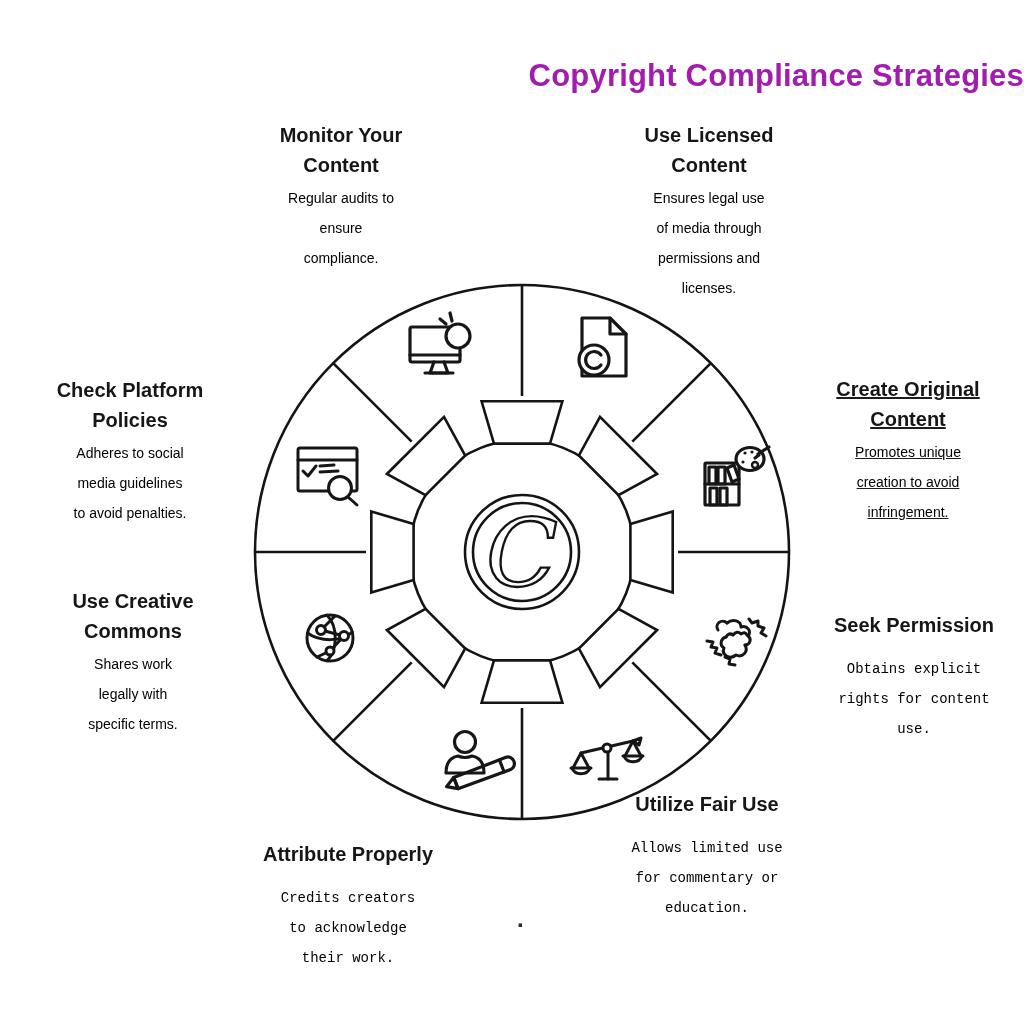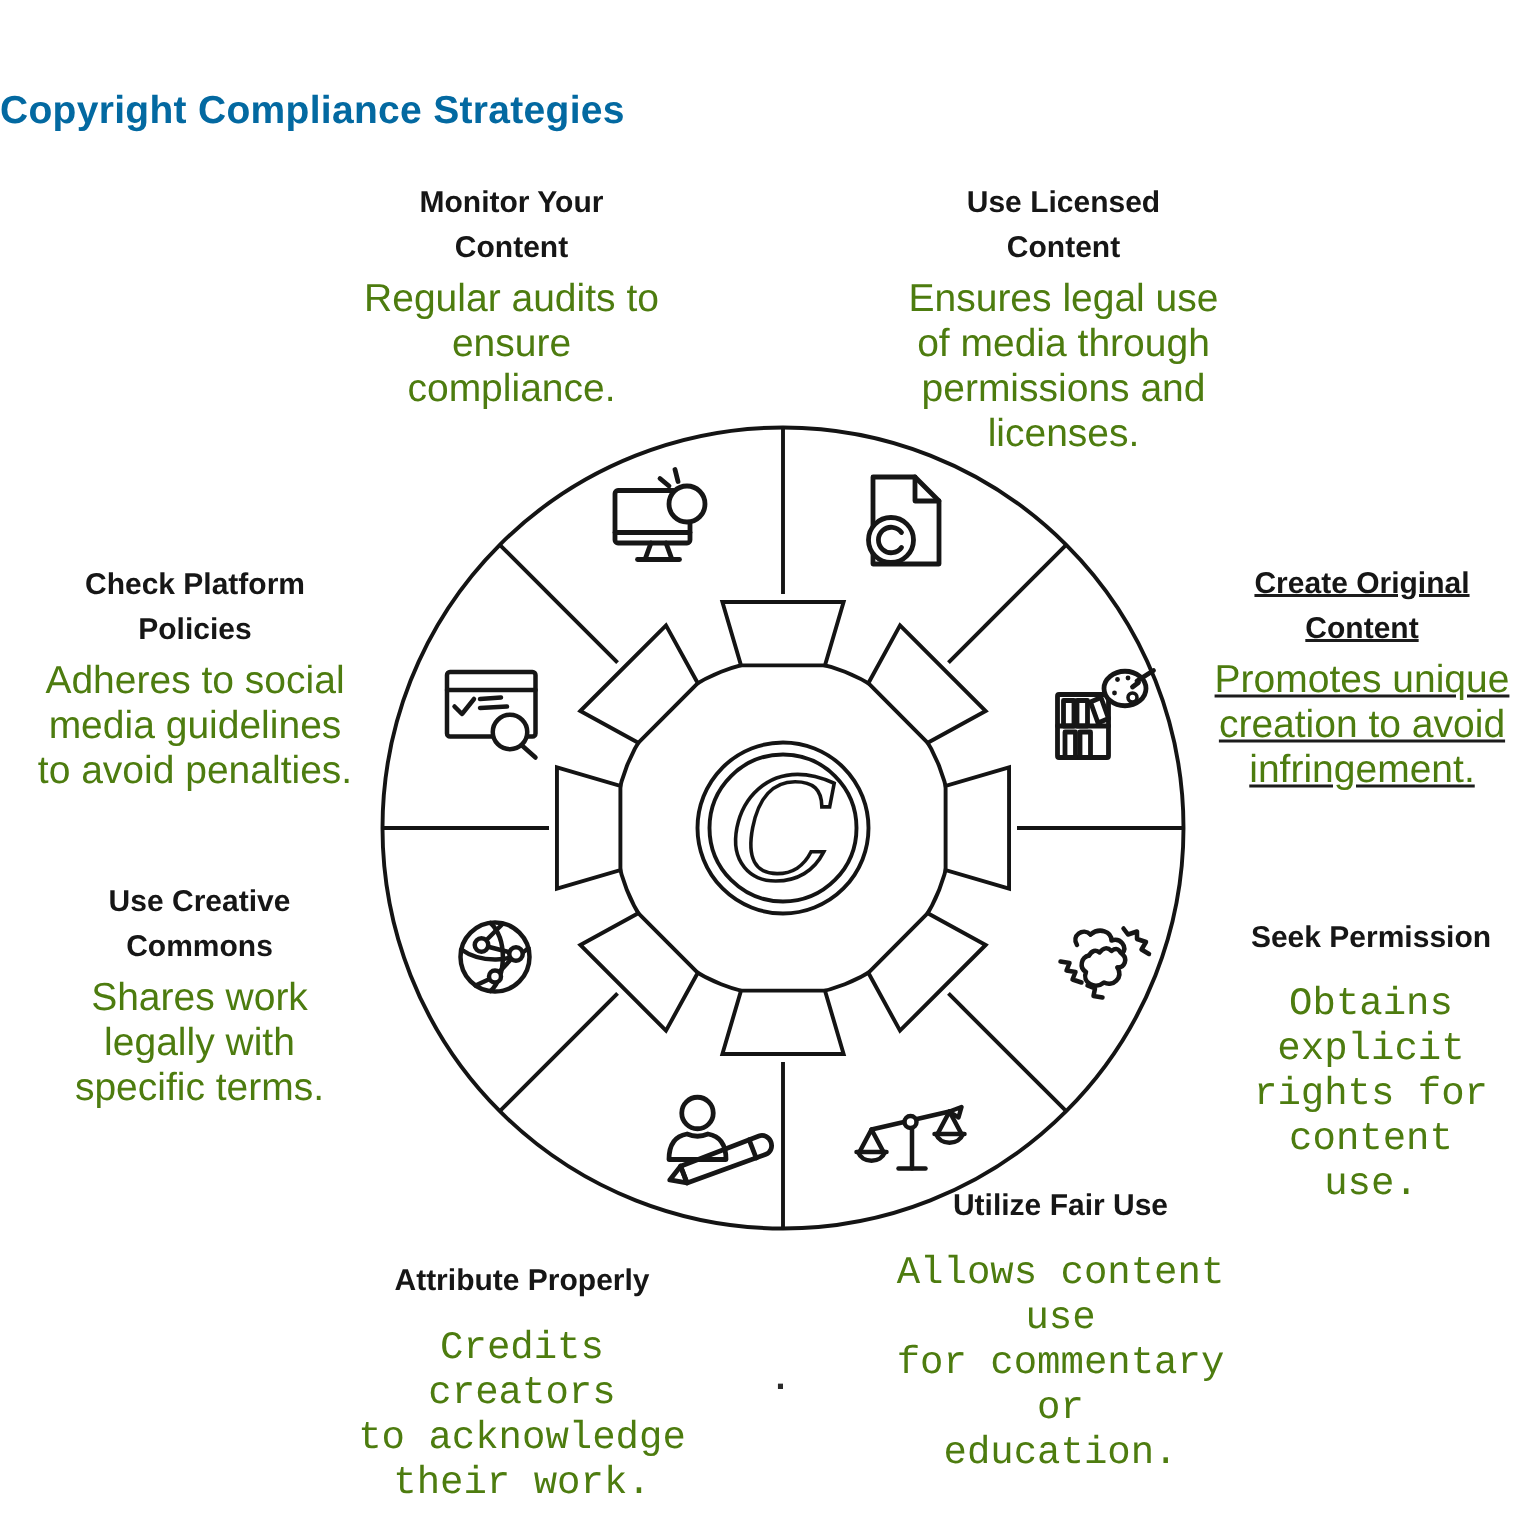--- a/index.html
+++ b/index.html
@@ -1,29 +1,29 @@
 <!DOCTYPE html>
 <html><head>
 <meta charset="utf-8">
 <style>
   html,body{margin:0;padding:0;background:#ffffff;}
   .stage{
     position:relative;width:1024px;height:1024px;background:#ffffff;
     font-family:"Liberation Sans","DejaVu Sans",sans-serif;color:#1c1c1c;overflow:hidden;
   }
   .page-title{
-    position:absolute;left:0;top:58px;width:1024px;text-align:left;
-    font-size:26px;font-weight:700;letter-spacing:.2px;color:#0369a1;
+    position:absolute;left:0;top:58px;width:1024px;text-align:right;
+    font-size:31px;font-weight:700;letter-spacing:.2px;color:#a21caf;
   }
   .callout{position:absolute;text-align:center;}
   .callout-title{
     font-size:20px;font-weight:700;line-height:30px;color:#161616;white-space:pre-line;
   }
   .callout-desc{
-    font-size:26px;font-weight:400;line-height:30px;color:#4d7c0f;white-space:pre-line;margin-top:3px;
+    font-size:14px;font-weight:400;line-height:30px;color:#000000;white-space:pre-line;margin-top:3px;
   }
   .gap .callout-desc{margin-top:14px;font-family:Liberation Mono, monospace;}
   .c1{left:226px;top:120px;width:230px;}
   .c2{left:594px;top:120px;width:230px;}
   .c3{left:793px;top:374px;width:230px;text-decoration:underline;}
   .c4{left:804px;top:610px;width:220px;text-align:center;}
   .c5{left:592px;top:789px;width:230px;}
   .c6{left:233px;top:839px;width:230px;}
   .c7{left:18px;top:586px;width:230px;}
   .c8{left:15px;top:375px;width:230px;}
@@ -199,21 +199,21 @@
 
   <div class="callout c4 gap">
     <div class="callout-title">Seek Permission</div>
     <div class="callout-desc">Obtains explicit
 rights for content
 use.</div>
   </div>
 
   <div class="callout c5 gap">
     <div class="callout-title">Utilize Fair Use</div>
-    <div class="callout-desc">Allows content use
+    <div class="callout-desc">Allows limited use
 for commentary or
 education.</div>
   </div>
 
   <div class="callout c7">
     <div class="callout-title">Use Creative
 Commons</div>
     <div class="callout-desc">Shares work
 legally with
 specific terms.</div>

